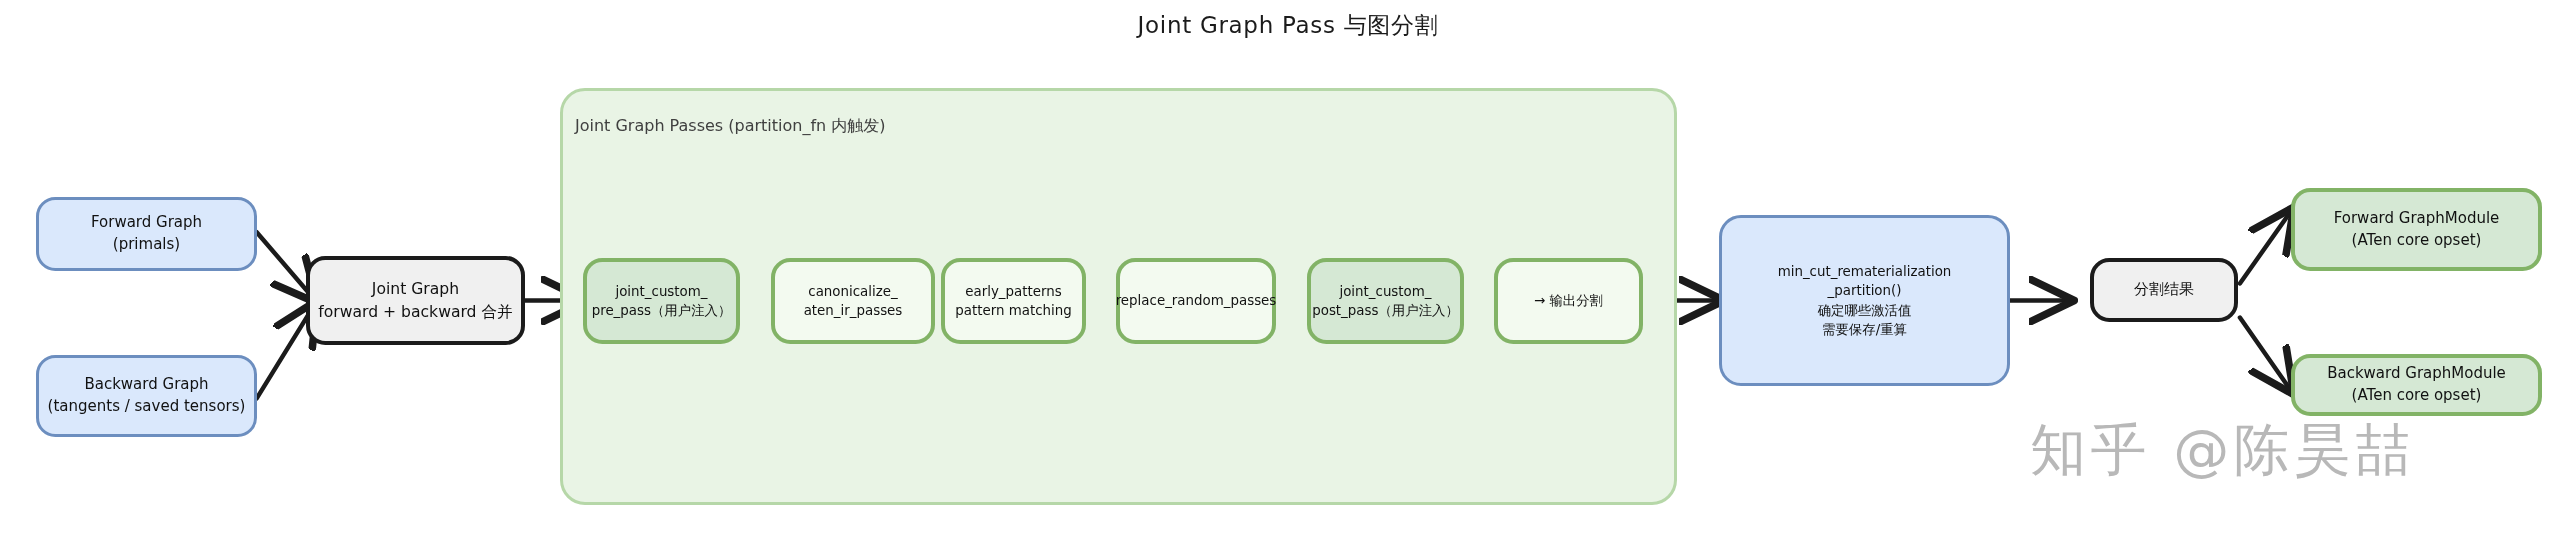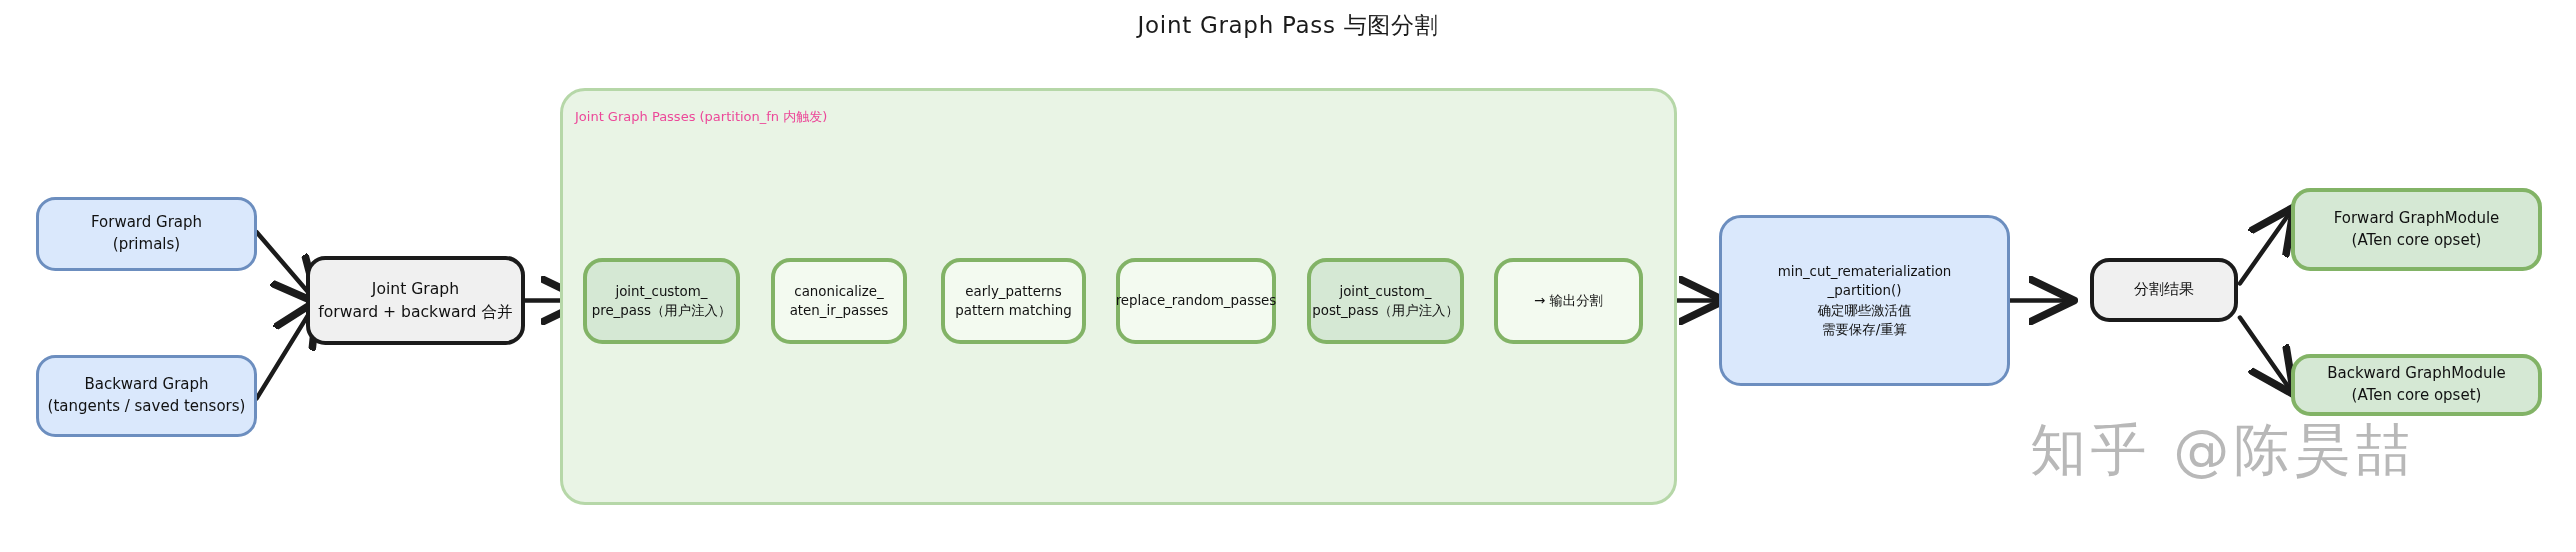--- a/index.html
+++ b/index.html
@@ -75,23 +75,23 @@
     height: 417px;
     box-sizing: border-box;
     background: #e9f4e5;
     border: 3px solid #b6d7a8;
     border-radius: 25px;
     z-index: 1;
   }
   #group-passes-label {
     position: absolute;
     left: 575px;
-    top: 108px;
-    font-size: 13px;
-    color: #ec4899;
+    top: 116px;
+    font-size: 16px;
+    color: #404040;
     z-index: 2;
   }
   #watermark {
     position: absolute;
     left: 2030px;
     top: 413px;
     font-size: 56px;
     color: #b8b8b8;
     letter-spacing: 4.5px;
     z-index: 5;
@@ -165,21 +165,21 @@
   <div class="node node-gray n-title-1" style="left:306px; top:256px; width:219px; height:89px;">
     <span>Joint Graph
 forward + backward 合并</span>
   </div>
 
   <div class="node node-green-mid pass-box" style="left:583px; top:258px; width:157px; height:86px;">
     <span>joint_custom_
 pre_pass（用户注入）</span>
   </div>
 
-  <div class="node node-green-light pass-box" style="left:771px; top:258px; width:136px; height:86px;">
+  <div class="node node-green-light pass-box" style="left:771px; top:258px; width:164px; height:86px;">
     <span>canonicalize_
 aten_ir_passes</span>
   </div>
 
   <div class="node node-green-light pass-box" style="left:941px; top:258px; width:145px; height:86px;">
     <span>early_patterns
 pattern matching</span>
   </div>
 
   <div class="node node-green-light pass-box" style="left:1116px; top:258px; width:160px; height:86px;">

